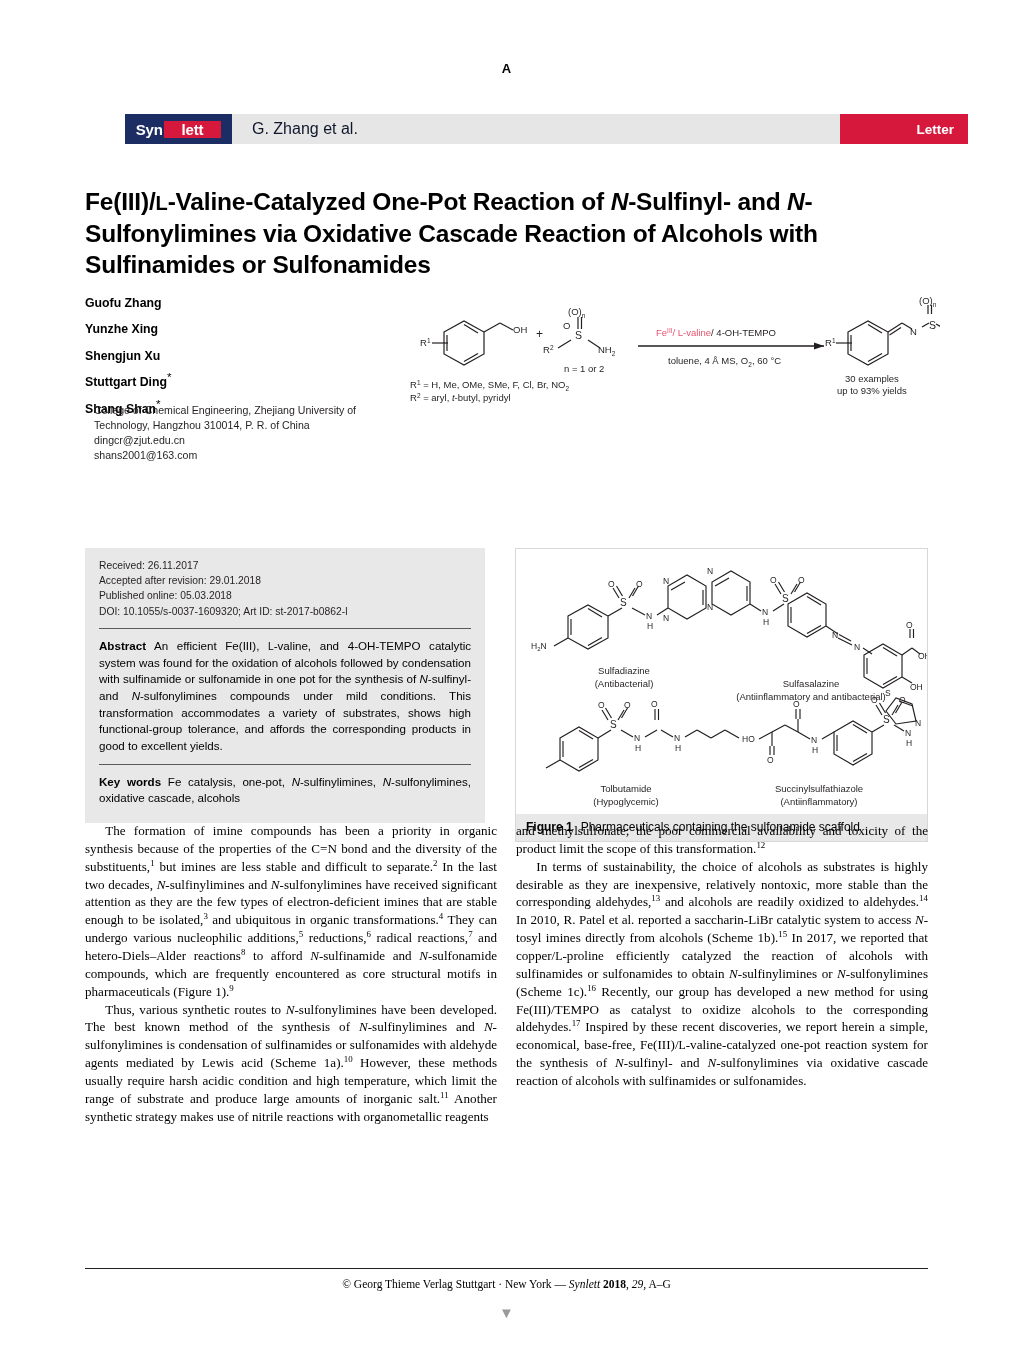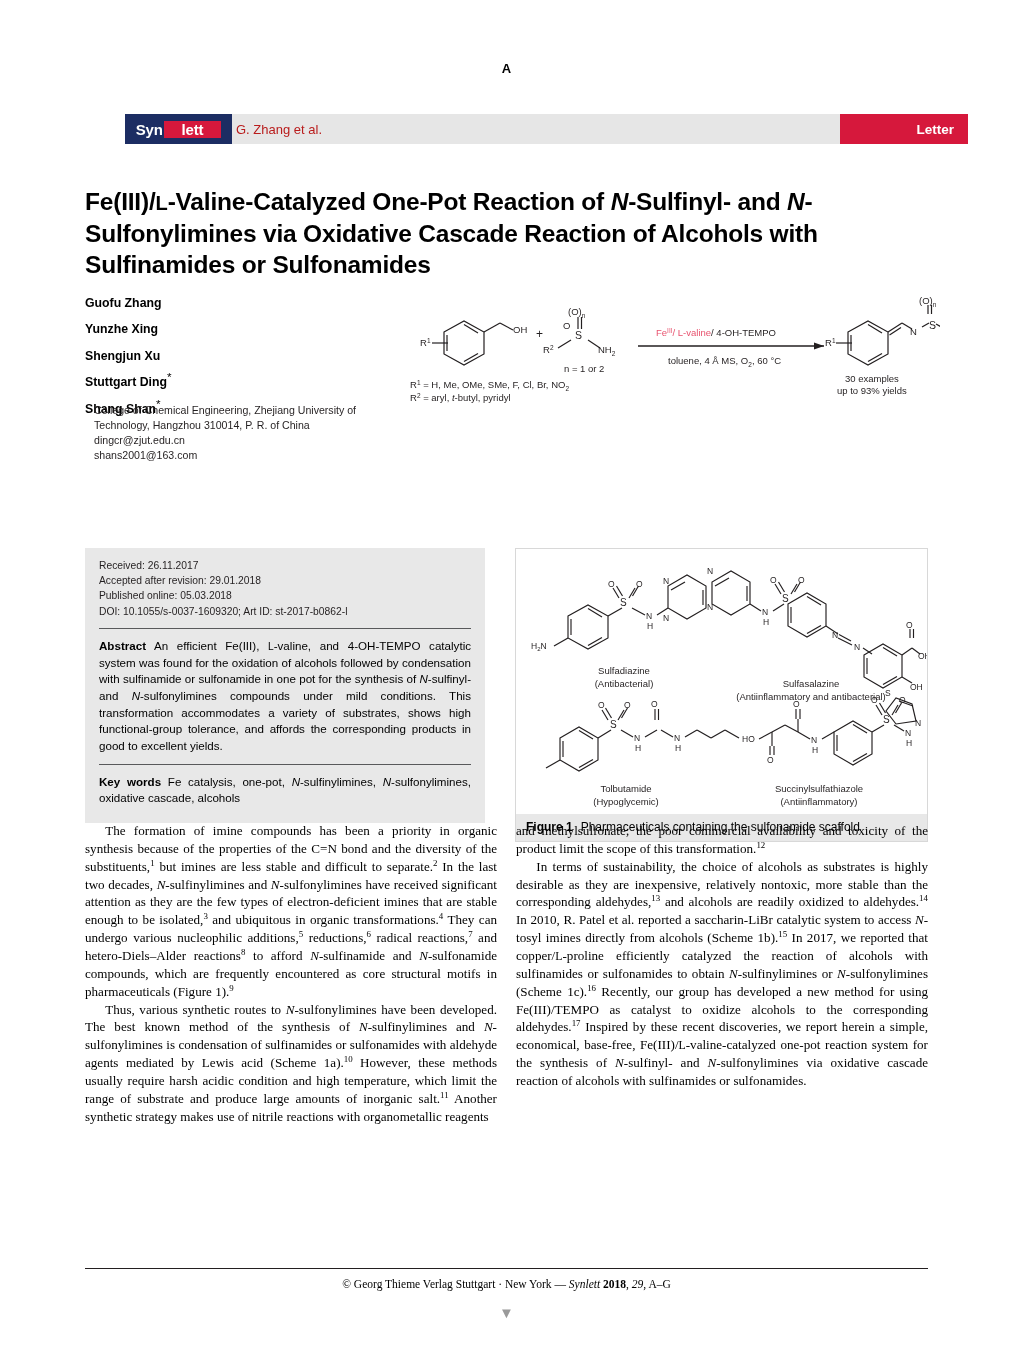--- a/index.html
+++ b/index.html
@@ -32,21 +32,21 @@
   }
   .logo {
     width:107px; background:#1c2d63;
     display:flex; align-items:center; justify-content:center;
     font-weight:bold; font-size:15px; letter-spacing:-0.2px;
   }
   .logo .syn { color:#ffffff; }
   .logo .lett { color:#ffffff; background:#d6183c; padding:0 18px; margin-left:1px; }
   .runhead-authors {
     flex:1; display:flex; align-items:center;
-    padding-left:4px; font-size:13px; color:#b91c1c;
+    padding-left:20px; font-size:16px; color:#0f172a;
   }
   .runhead-type {
     width:128px; background:#d6183c; color:#fff;
     display:flex; align-items:center; justify-content:flex-end;
     padding-right:14px; font-size:13.5px; font-weight:bold;
   }
 
   
   .title {
     position:absolute; left:85px; top:170px; width:790px;

